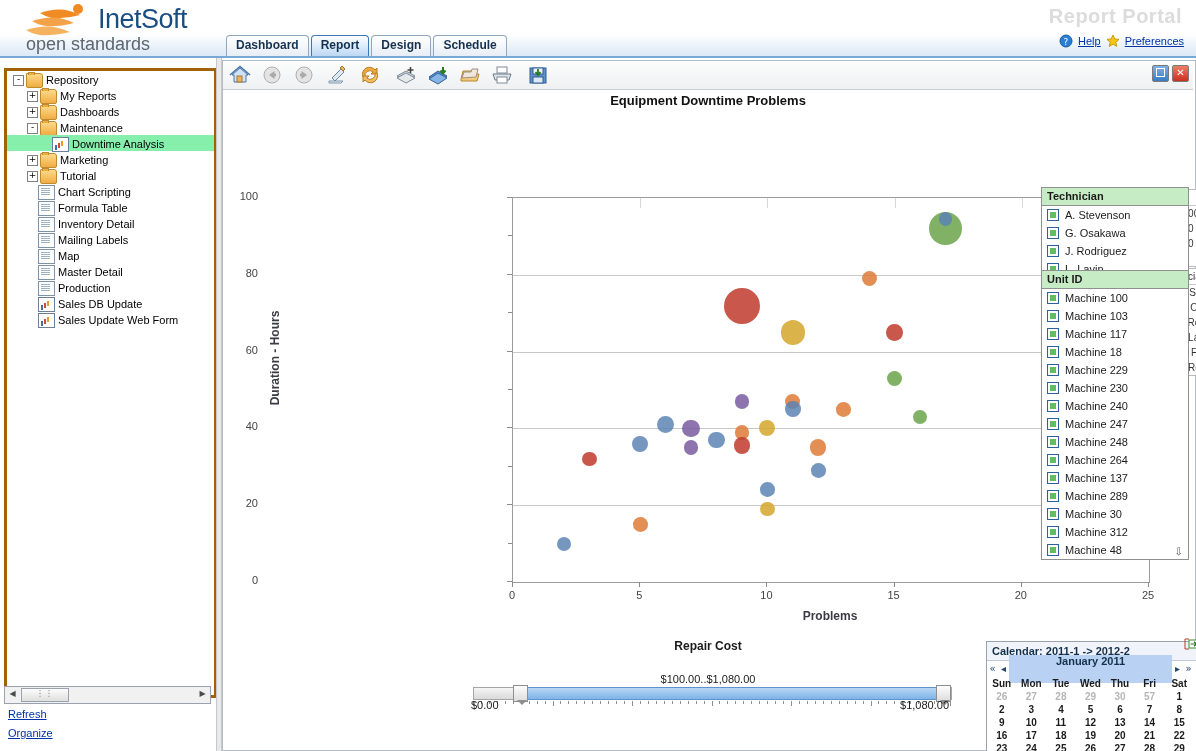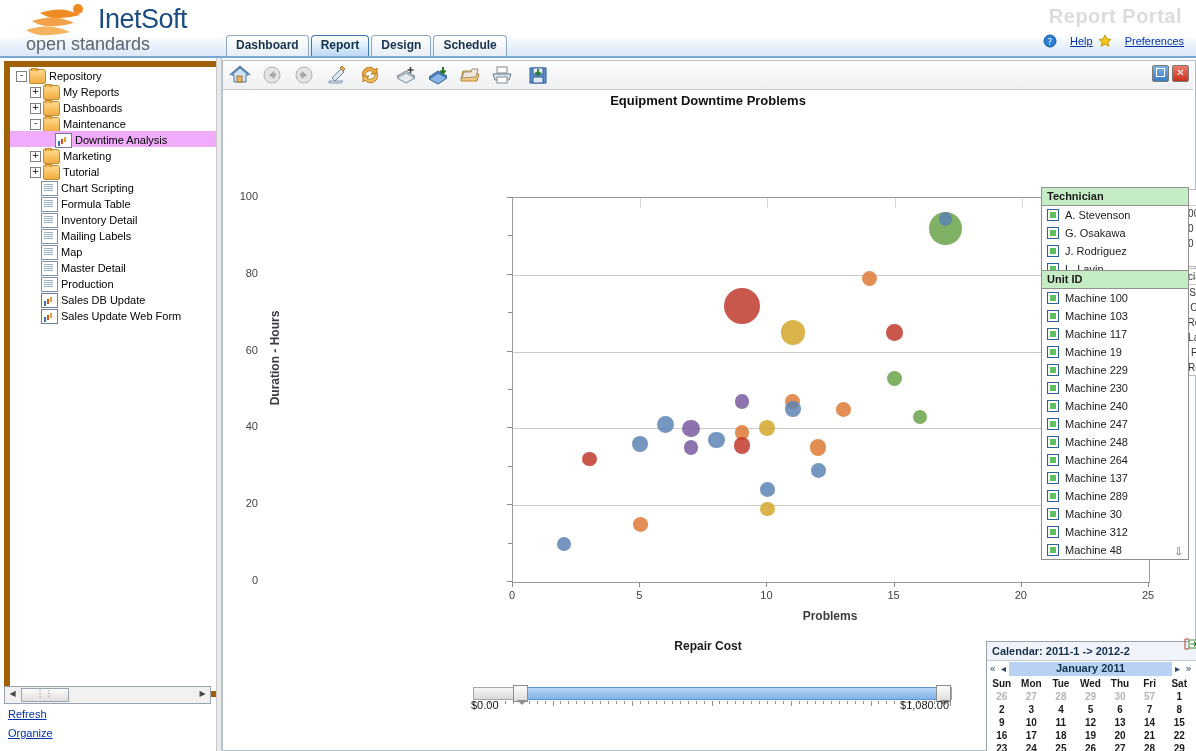--- a/index.html
+++ b/index.html
@@ -17,36 +17,36 @@
   #logo{position:absolute;left:10px;top:3px;width:215px;height:48px;}
   #logo .mark{position:absolute;left:12px;top:0px;width:72px;height:36px;}
   #logo .brand{position:absolute;left:88px;top:1px;font-size:27px;color:#1a4d80;
       font-family:"Liberation Sans",sans-serif;letter-spacing:-0.5px;}
   #logo .tag{position:absolute;left:16px;top:31px;font-size:18px;color:#5b6670;
       font-family:"Liberation Sans",sans-serif;}
   #portal-title{position:absolute;right:14px;top:5px;font-size:20px;font-weight:bold;
       color:#dcdcdc;letter-spacing:0.5px;}
   #header-links{position:absolute;right:12px;top:33px;height:16px;
       display:flex;align-items:center;gap:5px;font-size:11px;}
-  #header-links a{color:#0033aa;text-decoration:underline;margin-left:8px;}
+  #header-links a{color:#0033aa;text-decoration:underline;}
   .hl-icon{display:inline-block;width:14px;height:14px;}
   
   #tabs{position:absolute;left:226px;top:32px;height:24px;display:flex;align-items:flex-end;gap:2px;}
   .tab{height:20px;line-height:19px;padding:0 9px;font-size:12px;font-weight:bold;color:#16324f;
     background:linear-gradient(to bottom,#ffffff,#e8eef6);
     border:1px solid #8fa8c2;border-bottom:none;border-radius:4px 4px 0 0;cursor:default;}
   .tab.active{background:linear-gradient(to bottom,#ffffff,#bcd8f4);
     border-color:#3b78b5;color:#10314f;}
   
   #left{position:absolute;left:0;top:58px;width:218px;height:636px;background:#fff;}
-  #tree-panel{position:absolute;left:4px;top:3px;width:207px;height:624px;
-    background:#fff;border:6px solid #a16207;overflow:hidden;}
+  #tree-panel{position:absolute;left:4px;top:10px;width:207px;height:624px;
+    background:#fff;border:3px solid #a16207;overflow:hidden;}
   .tnode{position:relative;height:16px;line-height:16px;white-space:nowrap;font-size:11px;cursor:default;}
   .tnode .tlabel{vertical-align:middle;}
-  .tnode.sel{background:#f0abfc;}
+  .tnode.sel{background:#86efac;}
   .exp{display:inline-block;width:9px;height:9px;line-height:7px;text-align:center;
      border:1px solid #808080;background:#fff;font-size:9px;color:#000;vertical-align:middle;
      margin-right:2px;font-family:"DejaVu Sans",sans-serif;}
   .dash{display:inline-block;width:11px;vertical-align:middle;}
   .ico{display:inline-block;width:15px;height:13px;vertical-align:middle;margin-right:3px;position:relative;}
   .ico.folder{background:linear-gradient(to bottom,#ffd98a,#f0ad43);border:1px solid #c08b2d;border-radius:1px 3px 2px 2px;}
   .ico.folder:after{content:"";position:absolute;left:1px;top:-2px;width:5px;height:2px;background:#f0ad43;border:1px solid #c08b2d;border-bottom:none;border-radius:1px 1px 0 0;}
   .ico.doc{background:#fff;border:1px solid #7f93a8;}
   .ico.doc:after{content:"";position:absolute;left:2px;top:2px;width:9px;height:1px;
      box-shadow:0 2px 0 #9fb3c6,0 4px 0 #9fb3c6,0 6px 0 #9fb3c6;background:#9fb3c6;}
@@ -132,21 +132,21 @@
      border:1px solid #9aa3ad;background:#fff;}
   #cal-head{height:18px;line-height:18px;background:#f0f4fa;border-bottom:1px solid #c2cbd6;
      position:relative;}
   #cal-head .ct{position:absolute;left:5px;top:0;font-size:11px;font-weight:bold;color:#14304d;}
   .cal-body{position:absolute;left:0;top:19px;width:414px;height:108px;display:flex;}
   .cal-month{width:207px;position:relative;}
   .cm-nav{height:15px;display:flex;align-items:center;font-size:10px;color:#24456b;
      font-family:"DejaVu Sans",sans-serif;}
   .cm-nav .arw{width:11px;text-align:center;cursor:pointer;}
   .cm-nav .mname{flex:1;text-align:center;font-size:11px;font-weight:bold;color:#14304d;
-     background:#b9d2f3;height:14px;line-height:13px;font-family:"Liberation Sans",sans-serif;cursor:pointer;}
+     background:#b9d2f3;height:28px;line-height:13px;font-family:"Liberation Sans",sans-serif;cursor:pointer;}
   .cm-grid{width:100%;border-collapse:collapse;table-layout:fixed;}
   .cm-grid th{font-size:10px;font-weight:bold;color:#1b1b1b;height:14px;text-align:center;padding:0;}
   .cm-grid td{font-size:10px;font-weight:bold;color:#1b1b1b;height:13px;text-align:center;
      padding:0;cursor:pointer;}
   .cm-grid td.out{color:#b6b6b6;font-weight:bold;}
   #cal-drag{position:absolute;left:196px;top:-4px;width:22px;height:13px;}
 </style>
 </head>
 <body>
 
@@ -413,21 +413,21 @@
         <div class="sl-row">
           <span class="cbx"></span>
           <span>Machine 103</span>
         </div>
         <div class="sl-row">
           <span class="cbx"></span>
           <span>Machine 117</span>
         </div>
         <div class="sl-row">
           <span class="cbx"></span>
-          <span>Machine 19</span>
+          <span>Machine 18</span>
         </div>
         <div class="sl-row">
           <span class="cbx"></span>
           <span>Machine 229</span>
         </div>
         <div class="sl-row">
           <span class="cbx"></span>
           <span>Machine 230</span>
         </div>
         <div class="sl-row">
@@ -464,20 +464,21 @@
         </div>
         <div class="sl-row">
           <span class="cbx"></span>
           <span>Machine 48</span>
         </div>
       </div>
     <div class="sl-more">⇩</div>
   </div>
 
   <div id="slider-title">Repair Cost</div>
+  <div id="slider-val">$100.00..$1,080.00</div>
   <div id="slider-wrap">
     <div id="sl-track-off"></div>
     <div id="sl-track-on"></div>
     <div class="sl-handle" style="left:40px;"></div>
     <div class="sl-handle" style="left:463px;"></div>
     <div id="sl-ticks">
         <div style="position: absolute; top: 0px; width: 1px; height: 5px; background: rgb(142, 142, 142); left: 0px;"></div>
         <div style="position: absolute; top: 0px; width: 1px; height: 3px; background: rgb(142, 142, 142); left: 8px;"></div>
         <div style="position: absolute; top: 0px; width: 1px; height: 3px; background: rgb(142, 142, 142); left: 16px;"></div>
         <div style="position: absolute; top: 0px; width: 1px; height: 3px; background: rgb(142, 142, 142); left: 24px;"></div>

